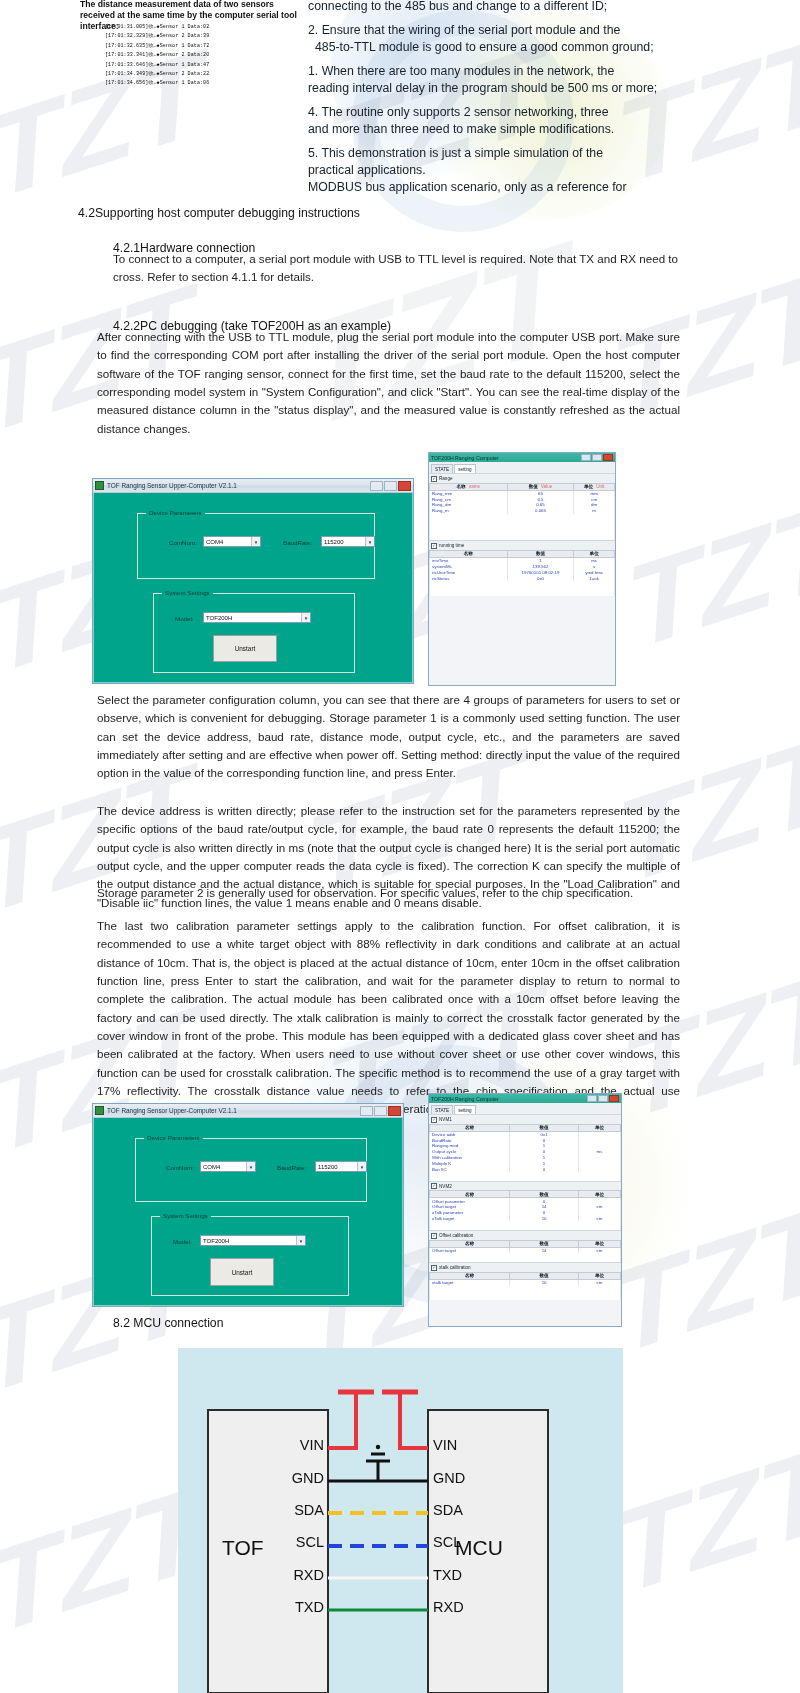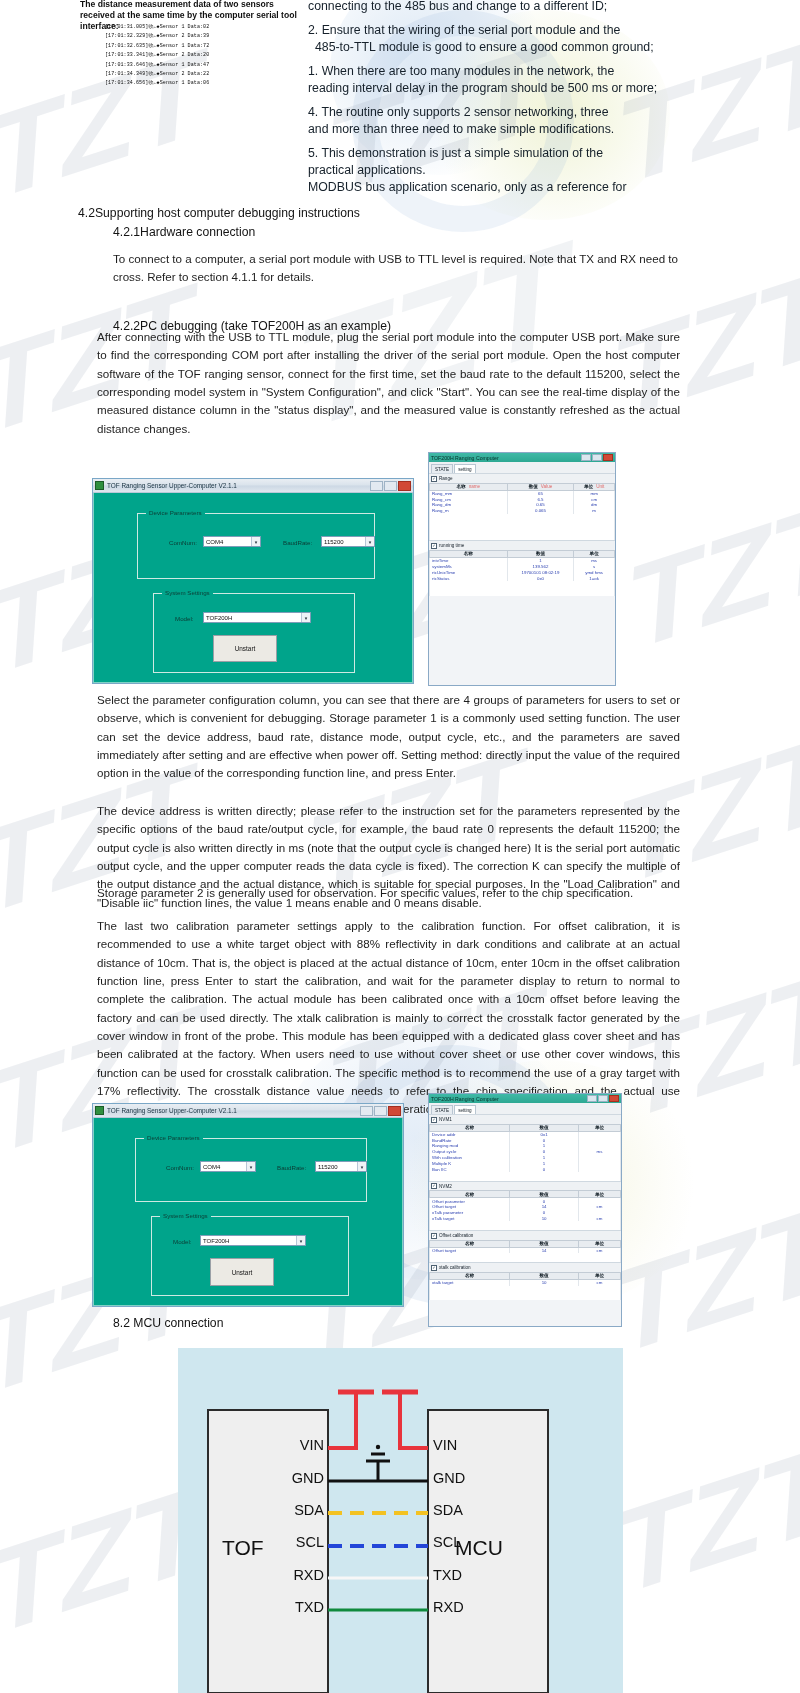--- a/index.html
+++ b/index.html
@@ -213,21 +213,21 @@
       <span style="display:block">and more than three need to make simple modifications.</span>
     </div>
     <div class="note">
       <span>5. This demonstration is just a simple simulation of the</span>
       <span style="display:block">practical applications.</span>
       <span style="display:block">MODBUS bus application scenario, only as a reference for</span>
     </div>
   </div>
 
   <div class="txt hdr" style="left:78px;top:205px;width:620px;">4.2Supporting host computer debugging instructions</div>
-  <div class="txt hdr" style="left:113px;top:224px;width:580px;">4.2.1Hardware connection</div>
+  <div class="txt hdr" style="left:113px;top:240px;width:580px;">4.2.1Hardware connection</div>
   <div class="txt p" style="left:113px;top:250px;width:565px;">To connect to a computer, a serial port module with USB to TTL level is required. Note that TX and RX need to cross. Refer to section 4.1.1 for details.</div>
   <div class="txt hdr" style="left:113px;top:318px;width:580px;">4.2.2PC debugging (take TOF200H as an example)</div>
   <div class="txt p" style="left:97px;top:328px;width:583px;"> After connecting with the USB to TTL module, plug the serial port module into the computer USB port. Make sure to find the corresponding COM port after installing the driver of the serial port module. Open the host computer software of the TOF ranging sensor, connect for the first time, set the baud rate to the default 115200, select the corresponding model system in "System Configuration", and click "Start". You can see the real-time display of the measured distance column in the "status display", and the measured value is constantly refreshed as the actual distance changes.</div>
 
   <div class="shotwrap" style="left:92px;top:478px;width:320px;height:204px;">
     <div class="win" style="left:0;top:0;width:320px;height:204px;">
       <div class="win-tb">
         <div class="win-ico"></div>
         <div class="win-title">TOF Ranging Sensor Upper-Computer V2.1.1</div>
         <div class="win-btns">

